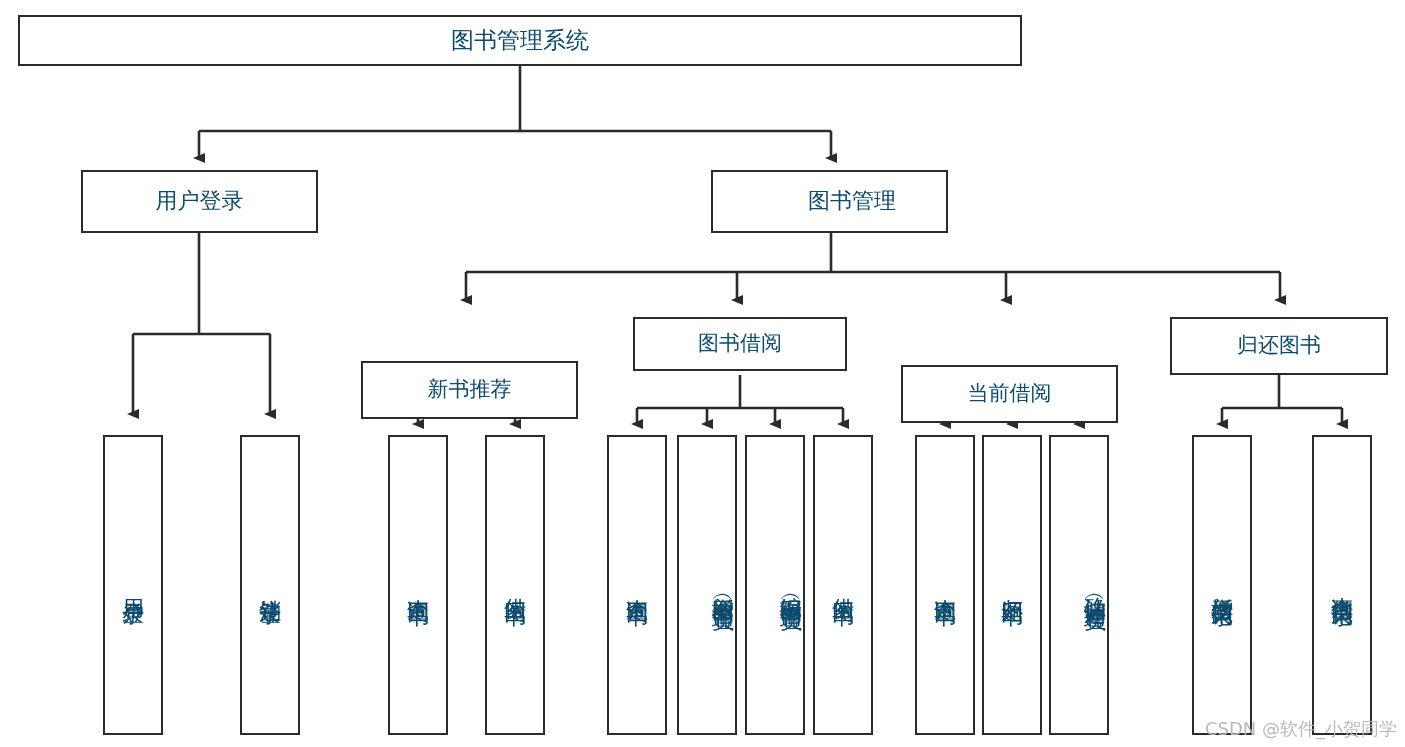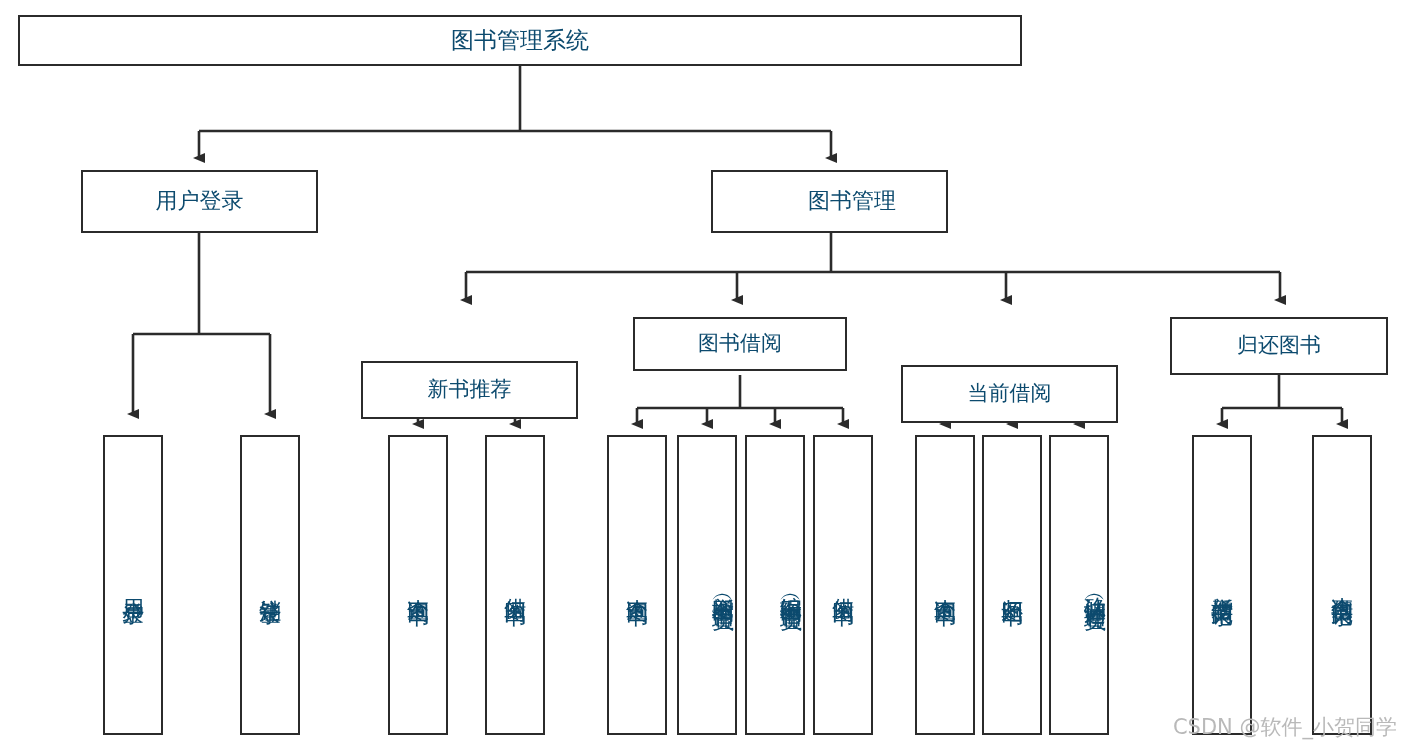--- a/index.html
+++ b/index.html
@@ -55,21 +55,21 @@
     padding-top: 6px;
   }
   .node.leaf.mid {
     align-items: center;
     padding-top: 0;
   }
   .watermark {
     position: absolute;
     right: 8px;
     bottom: 6px;
-    font-size: 21px;
+    font-size: 18px;
     color: #b9b9b9;
     white-space: nowrap;
     pointer-events: none;
   }
 </style>
 </head>
 <body>
 
 <div id="canvas">
 

